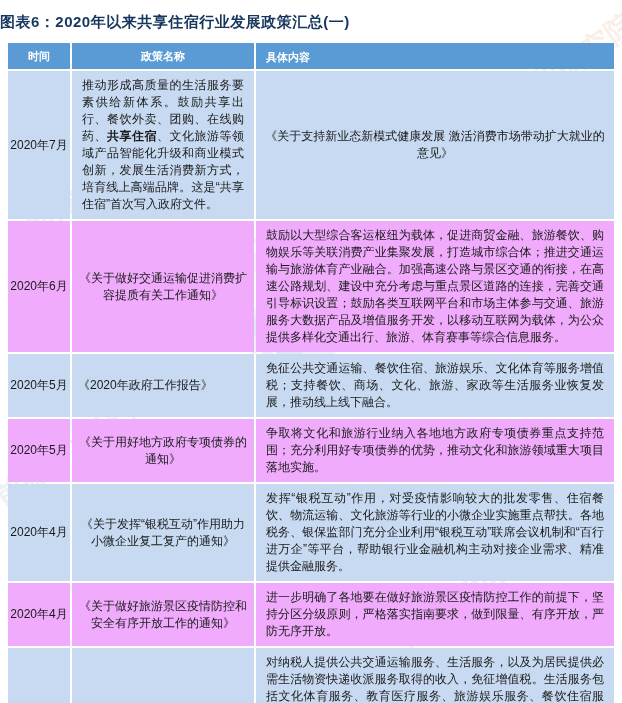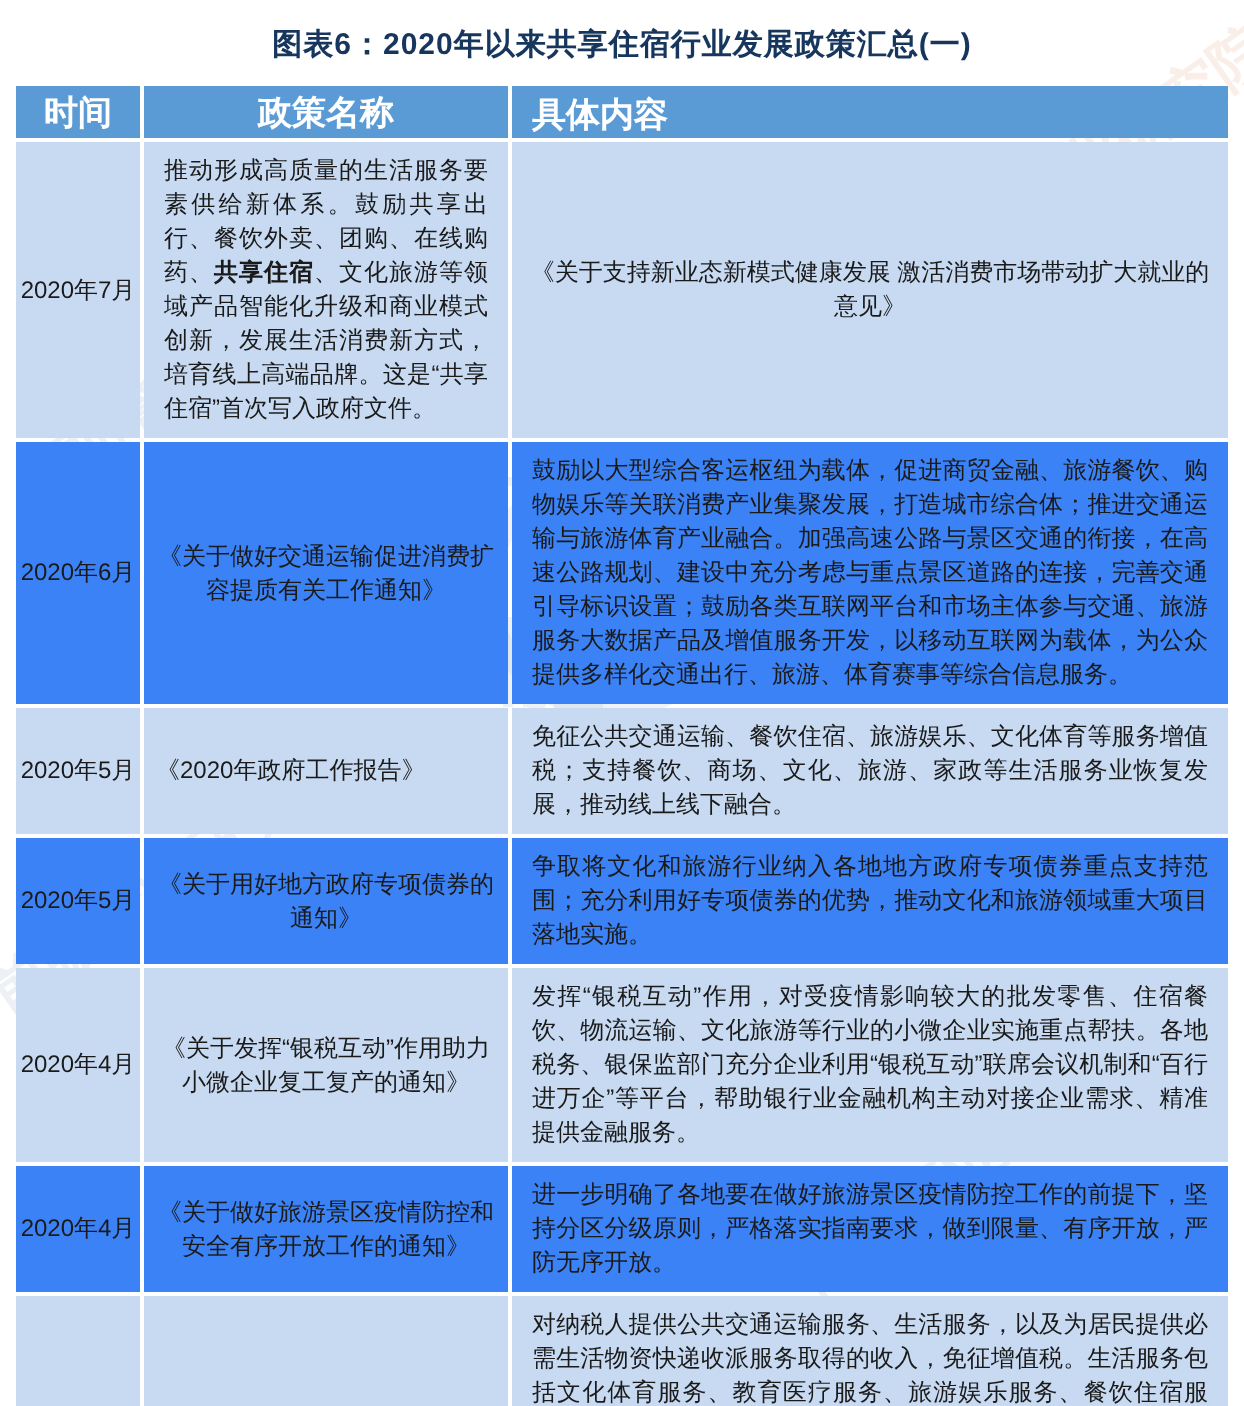--- a/index.html
+++ b/index.html
@@ -5,21 +5,21 @@
   * { box-sizing: border-box; margin: 0; padding: 0; }
   html, body { width: 622px; height: 703px; }
   body {
     font-family: "Liberation Sans", "DejaVu Sans", sans-serif;
     background: #ffffff;
     position: relative;
     overflow: hidden;
     color: #1a1a1a;
   }
   .page-title {
-    text-align: center;
+    text-align: left;
     font-size: 15px;
     font-weight: bold;
     color: #17365d;
     padding: 13px 0 11px 0;
     letter-spacing: 0.5px;
   }
   .policy-table {
     margin: 0 8px;
     position: relative;
     z-index: 2;
@@ -38,24 +38,24 @@
     align-items: center;
   }
   .thead .cell {
     background: #5b9bd5;
     color: #ffffff;
     font-weight: bold;
     justify-content: center;
     text-align: center;
     height: 26px;
     padding: 2px 4px;
-    font-size: 17px;
+    font-size: 11px;
   }
   .row-odd .cell { background: #c7daf1; }
-  .row-even .cell { background: #3b82f6; }
+  .row-even .cell { background: #f0abfc; }
   .cell.time { justify-content: center; text-align: center; white-space: nowrap; }
   .cell.policy { text-align: center; }
   .cell.content { text-align: justify; display: block; padding: 6px 10px; }
   .cell.content b { font-weight: bold; }
   .watermark {
     position: absolute;
     color: rgba(145, 165, 190, 0.16);
     font-weight: bold;
     pointer-events: none;
     white-space: nowrap;

